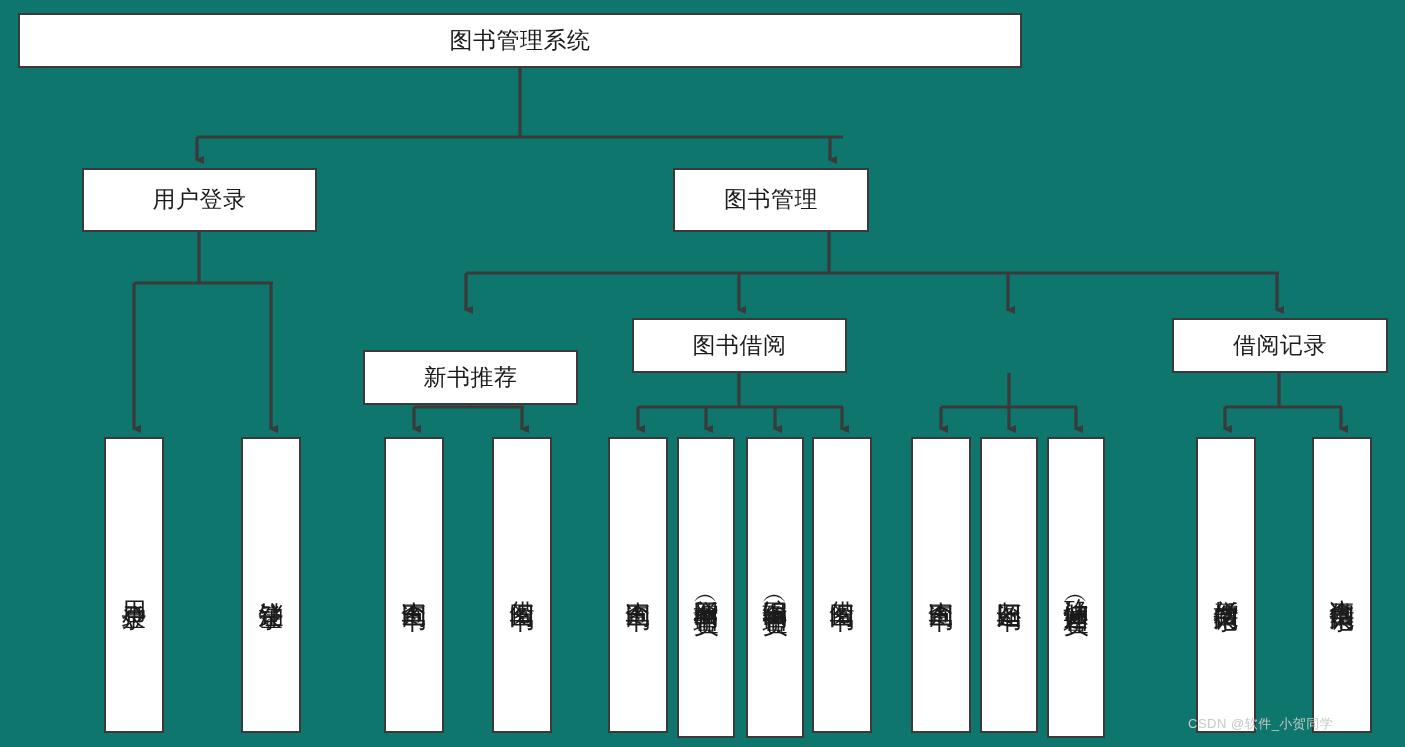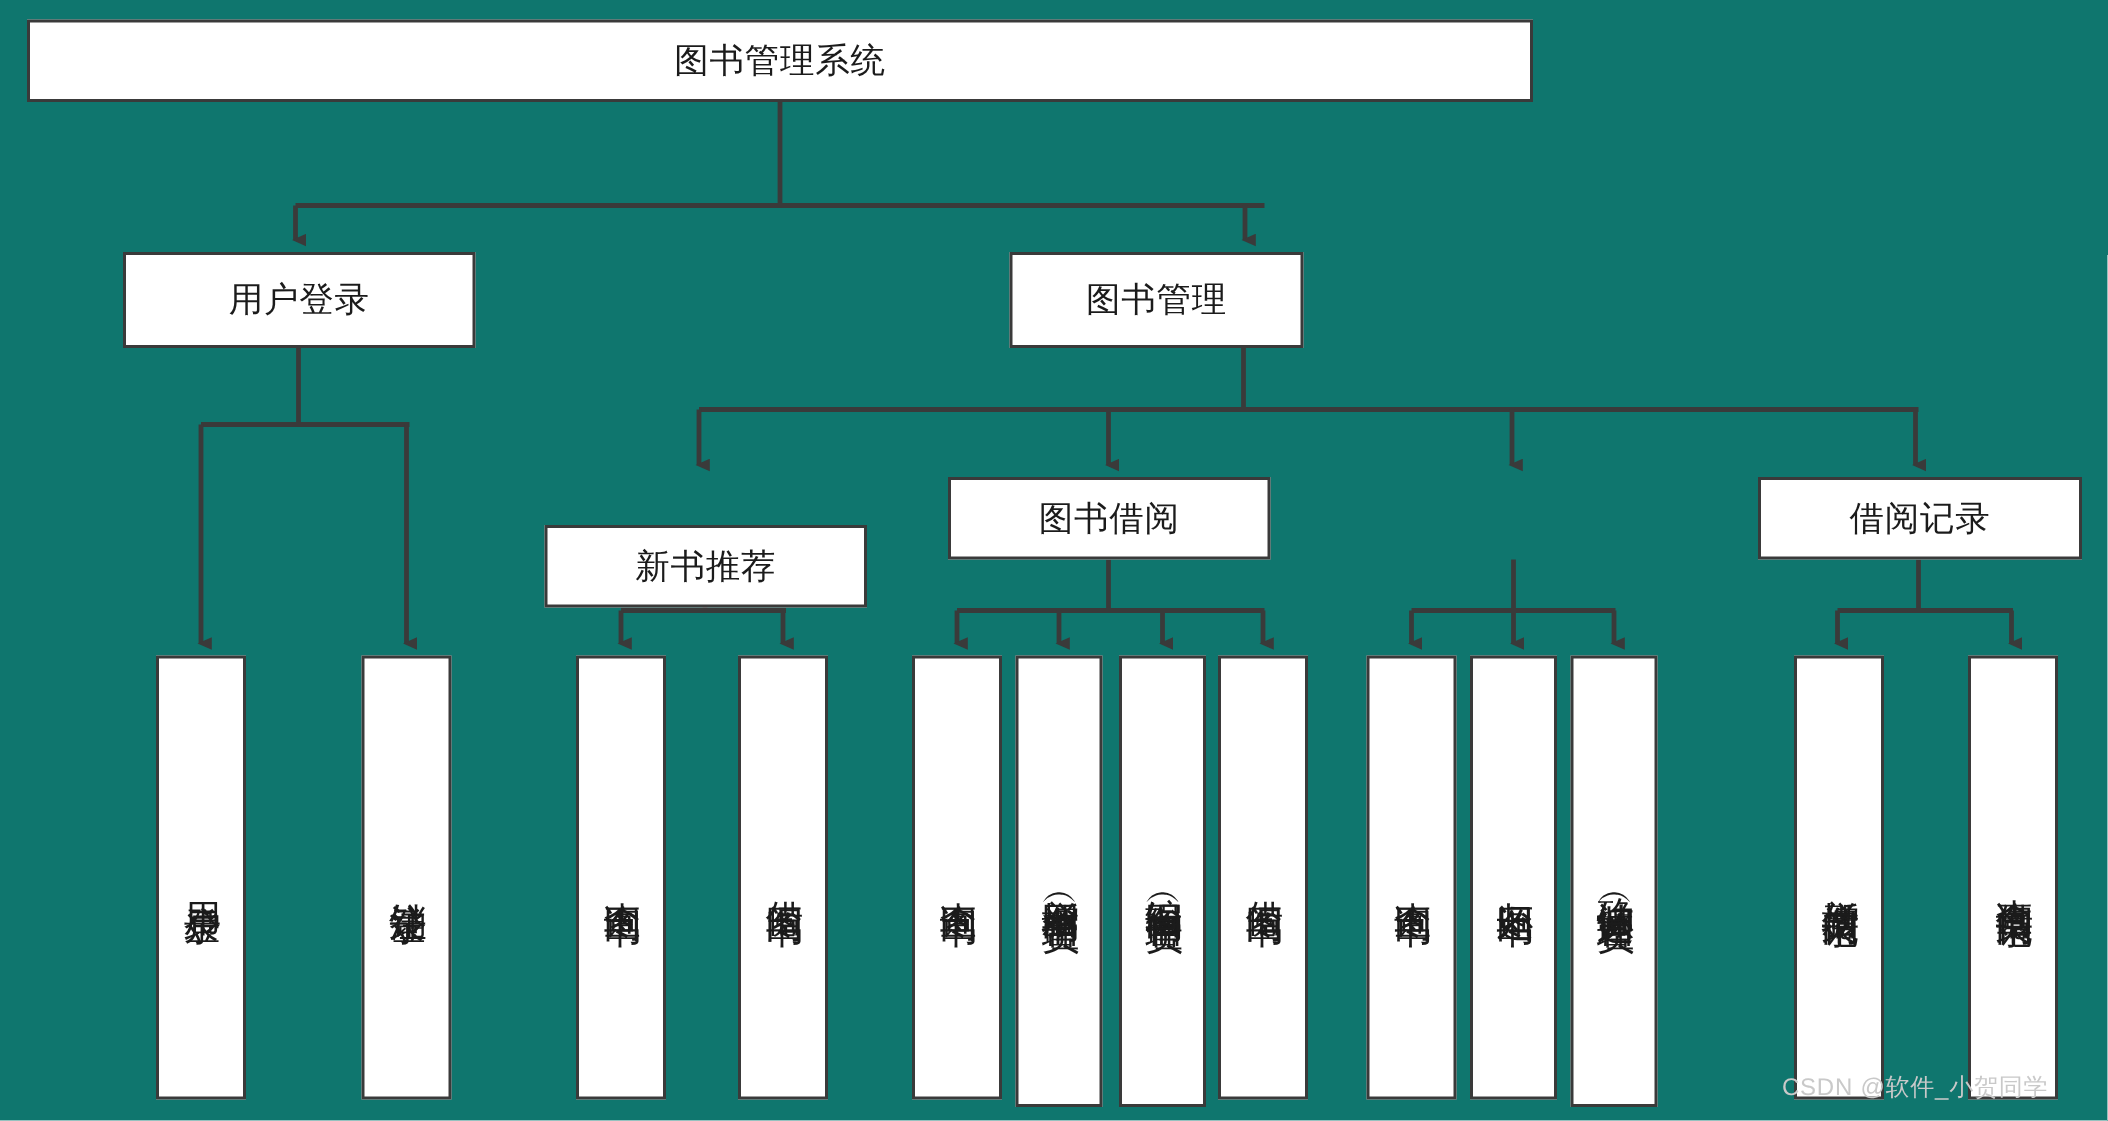--- a/index.html
+++ b/index.html
@@ -54,21 +54,21 @@
     font-size: 25px;
     line-height: 1.16;
     writing-mode: vertical-rl;
     text-orientation: upright;
     letter-spacing: 2px;
     white-space: nowrap;
     text-align: center;
   }
   .watermark {
     position: absolute;
-    font-size: 16px;
+    font-size: 13px;
     color: #c9c9c9;
     letter-spacing: 0.5px;
     white-space: nowrap;
     user-select: none;
   }
 </style>
 </head>
 <body>
 
 <div id="canvas">

